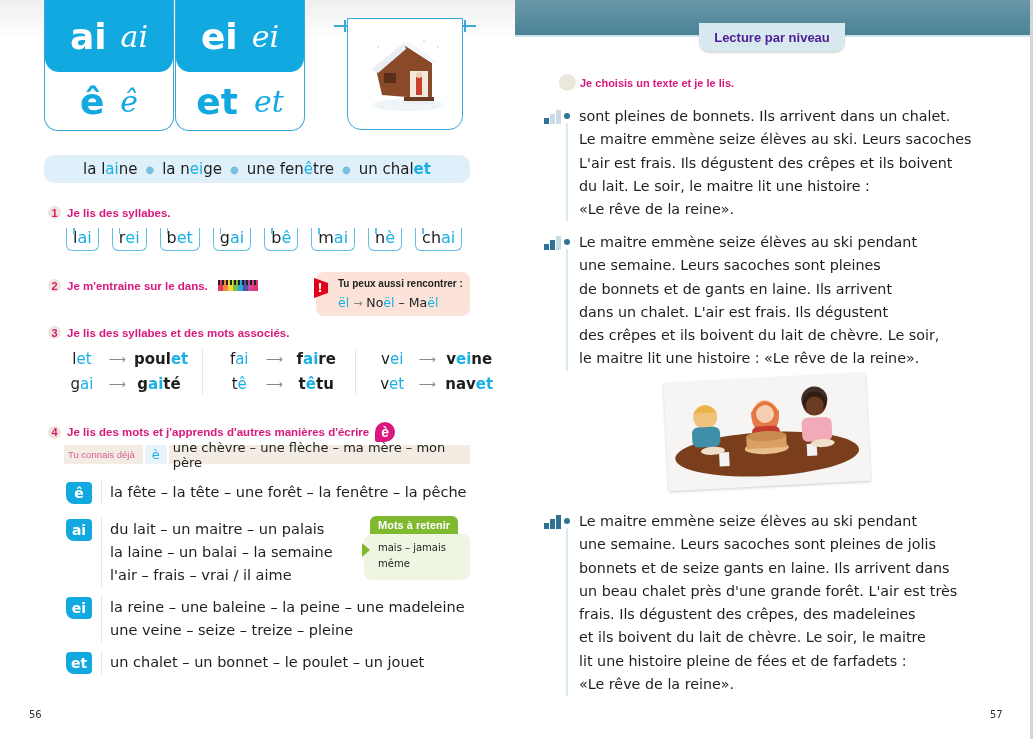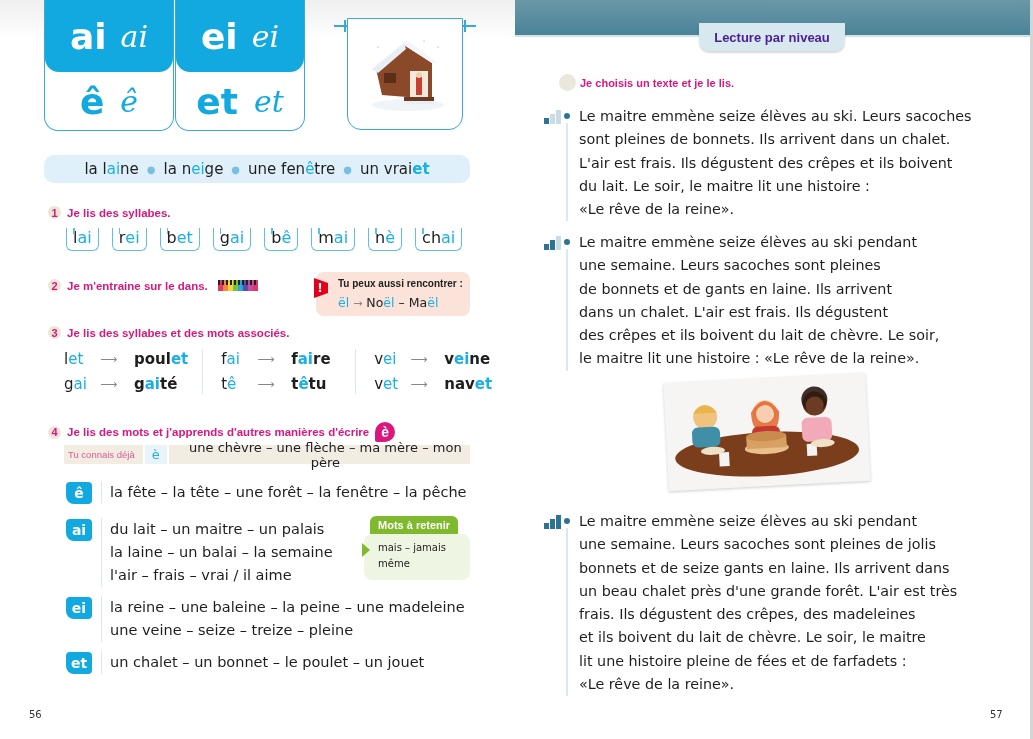--- a/index.html
+++ b/index.html
@@ -52,31 +52,31 @@
     background: #fbe3d9; border-radius: 8px; }
   .alert-icon { position: absolute; left: -2px; top: 6px; width: 14px; height: 20px; background: #e2001a;
     clip-path: polygon(0 0, 100% 25%, 100% 75%, 0 100%); color: #fff; font-size: 12px; font-weight: bold;
     display: flex; align-items: center; justify-content: center; padding-right: 2px; }
   .alert-title { position: absolute; left: 22px; top: 6px; font-size: 10px; font-weight: bold; color: #222; font-family: "Liberation Sans", sans-serif; }
   .alert-body { position: absolute; left: 22px; top: 23px; font-size: 12.5px; color: #222; }
 
   .assoc { position: absolute; left: 64px; top: 349px; display: flex; }
   .assoc-col { display: flex; flex-direction: column; gap: 5px; padding-right: 14px; }
   .assoc-col + .assoc-col { border-left: 1.5px solid #d8e9f3; padding-left: 18px; }
-  .assoc-row { display: flex; align-items: center; font-size: 15px; height: 20px; }
+  .assoc-row { display: flex; align-items: center; font-size: 15px; height: 20px; text-align: center; }
   .assoc-row .a { width: 36px; } .assoc-row .arr { width: 34px; color: #888; font-size: 12px; }
   .assoc-row .w { min-width: 50px; font-weight: bold; }
 
   .eaccent-badge { display: inline-flex; width: 20px; height: 20px; border-radius: 50% 50% 50% 10%; background: #d9177c;
     color: #fff; font-size: 14px; align-items: center; justify-content: center; }
 
   .known-bar { position: absolute; left: 64px; top: 445px; width: 406px; height: 19px; display: flex; align-items: stretch; font-size: 13px; }
   .known-label { background: #f2ece2; color: #d95c99; font-size: 9.5px; padding: 0 8px 0 4px; display: flex; align-items: center; font-family: "Liberation Sans", sans-serif; }
   .known-letter { background: #e8f4fa; color: #1ab0e6; width: 22px; display: flex; align-items: center; justify-content: center; margin-left: 2px; }
-  .known-words { background: #f2ece2; flex: 1; padding-left: 12px; display: flex; align-items: center; margin-left: 2px; text-align: center; }
+  .known-words { background: #f2ece2; flex: 1; padding-left: 4px; display: flex; align-items: center; margin-left: 2px; }
 
   .spell-block { position: absolute; left: 66px; display: flex; }
   .spell-tag { width: 26px; height: 22px; background: #12a8e0; color: #fff; border-radius: 4px 4px 4px 8px;
     display: flex; align-items: center; justify-content: center; font-weight: bold; font-size: 14px; margin-top: 1px; }
   .spell-lines { border-left: 1.5px solid #d8e9f3; margin-left: 9px; padding-left: 8px; font-size: 14.5px; line-height: 23px; }
 
   .retain { position: absolute; left: 364px; top: 514px; width: 106px; }
   .retain-tab { background: #7fb92e; color: #fff; font-size: 11px; font-weight: bold; padding: 3px 8px;
     border-radius: 6px 6px 0 0; display: inline-block; margin-left: 6px; font-family: "Liberation Sans", sans-serif; }
   .retain-body { background: #eef5e3; border-radius: 8px; padding: 6px 8px 8px 14px; font-size: 10px; line-height: 16px; position: relative; }
@@ -157,21 +157,21 @@
     </svg>
   </div>
 
   <div class="keywords">
     <span><span>la l</span><span class="hl">ai</span><span>ne</span></span>
     <span class="kw-dot">●</span>
     <span><span>la n</span><span class="hl">ei</span><span>ge</span></span>
     <span class="kw-dot">●</span>
     <span><span>une fen</span><span class="hl">ê</span><span>tre</span></span>
     <span class="kw-dot">●</span>
-    <span><span>un vrai</span><span class="hl b">et</span><span></span></span>
+    <span><span>un chal</span><span class="hl b">et</span><span></span></span>
   </div>
 
   <div class="ex-head" style="top:206px;">
     <span class="ex-num">1</span>
     <span>Je lis des syllabes.</span>
   </div>
   <div class="syllables">
     <span class="syl">
         <span>l</span>
         <span class="hl">ai</span>
@@ -330,22 +330,22 @@
 
   <div class="text-block" style="top:105px;">
     <div class="level-icon">
       <span class="on" style="height:6px;"></span>
         <span style="height:10px;"></span>
         <span style="height:14px;"></span>
     </div>
     <div class="bullet"></div>
     <div class="vline" style="height:98px;"></div>
     <div class="text-lines">
+      <div>sont pleines de bonnets. Ils arrivent dans un chalet.</div>
       <div>Le maitre emmène seize élèves au ski. Leurs sacoches</div>
-      <div>sont pleines de bonnets. Ils arrivent dans un chalet.</div>
       <div>L'air est frais. Ils dégustent des crêpes et ils boivent</div>
       <div>du lait. Le soir, le maitre lit une histoire :</div>
       <div>«Le rêve de la reine».</div>
     </div>
   </div>
 
   <div class="text-block" style="top:231px;">
     <div class="level-icon">
       <span class="on" style="height:6px;"></span>
         <span class="on" style="height:10px;"></span>

